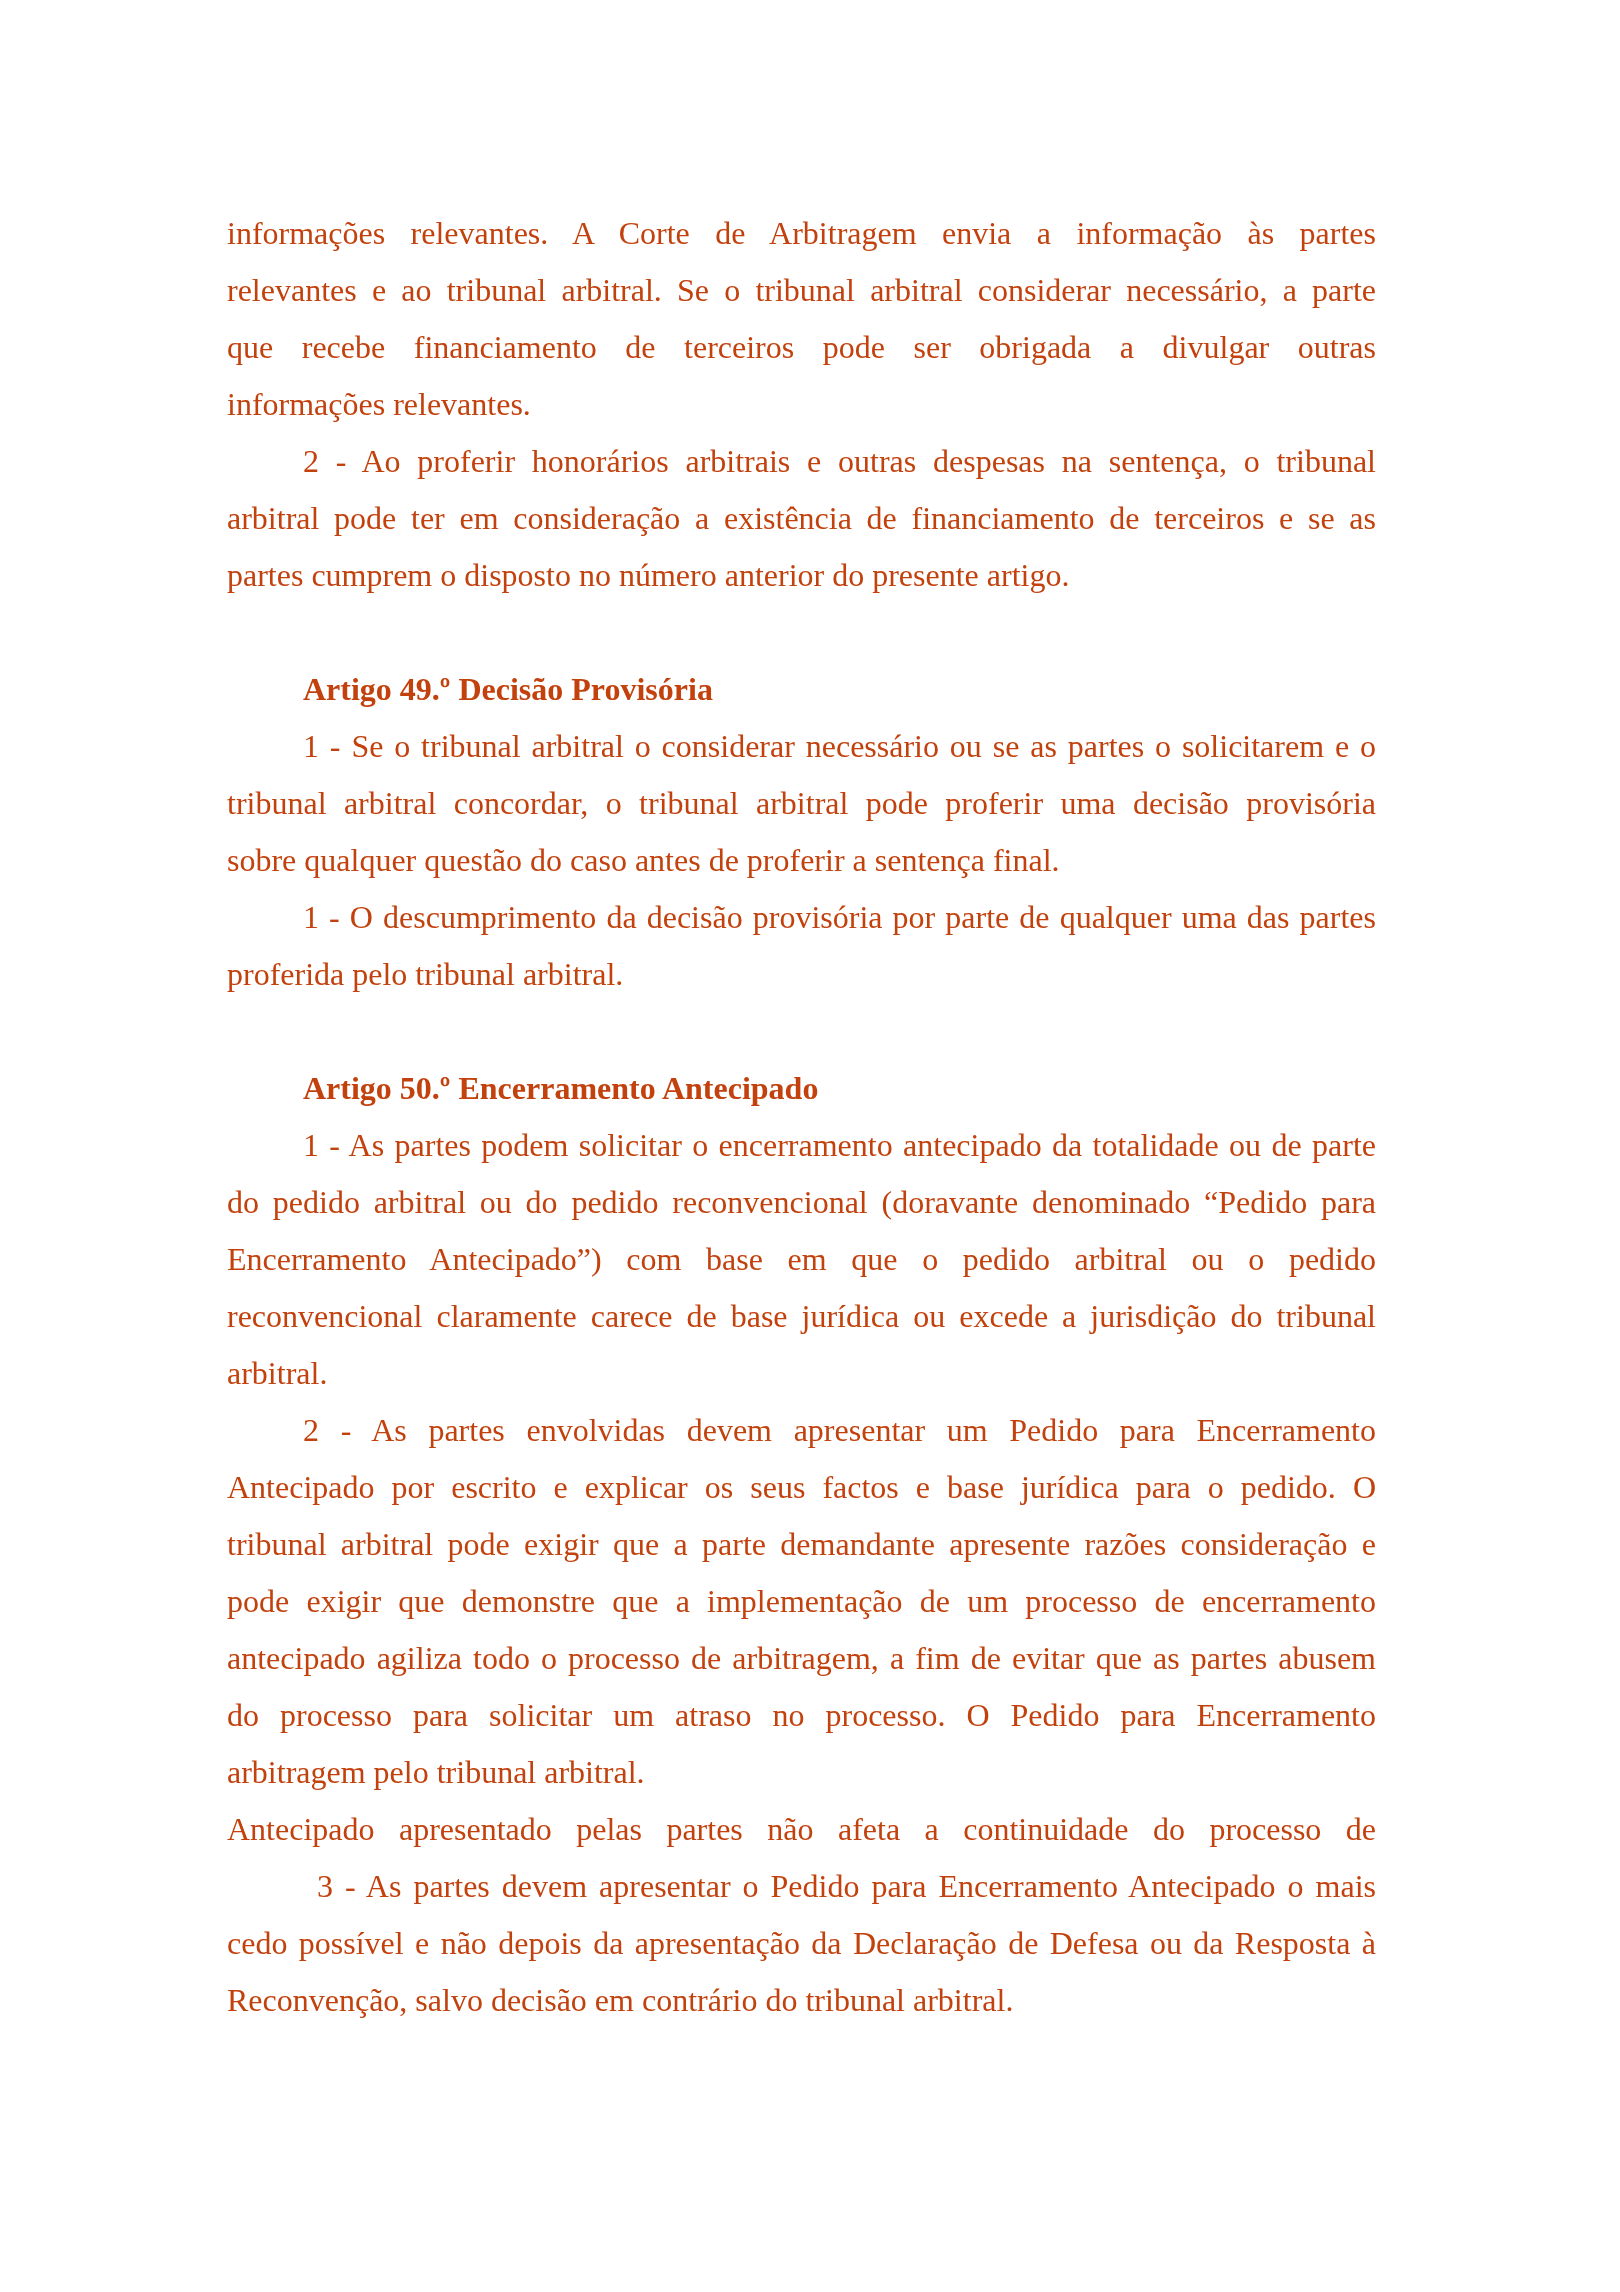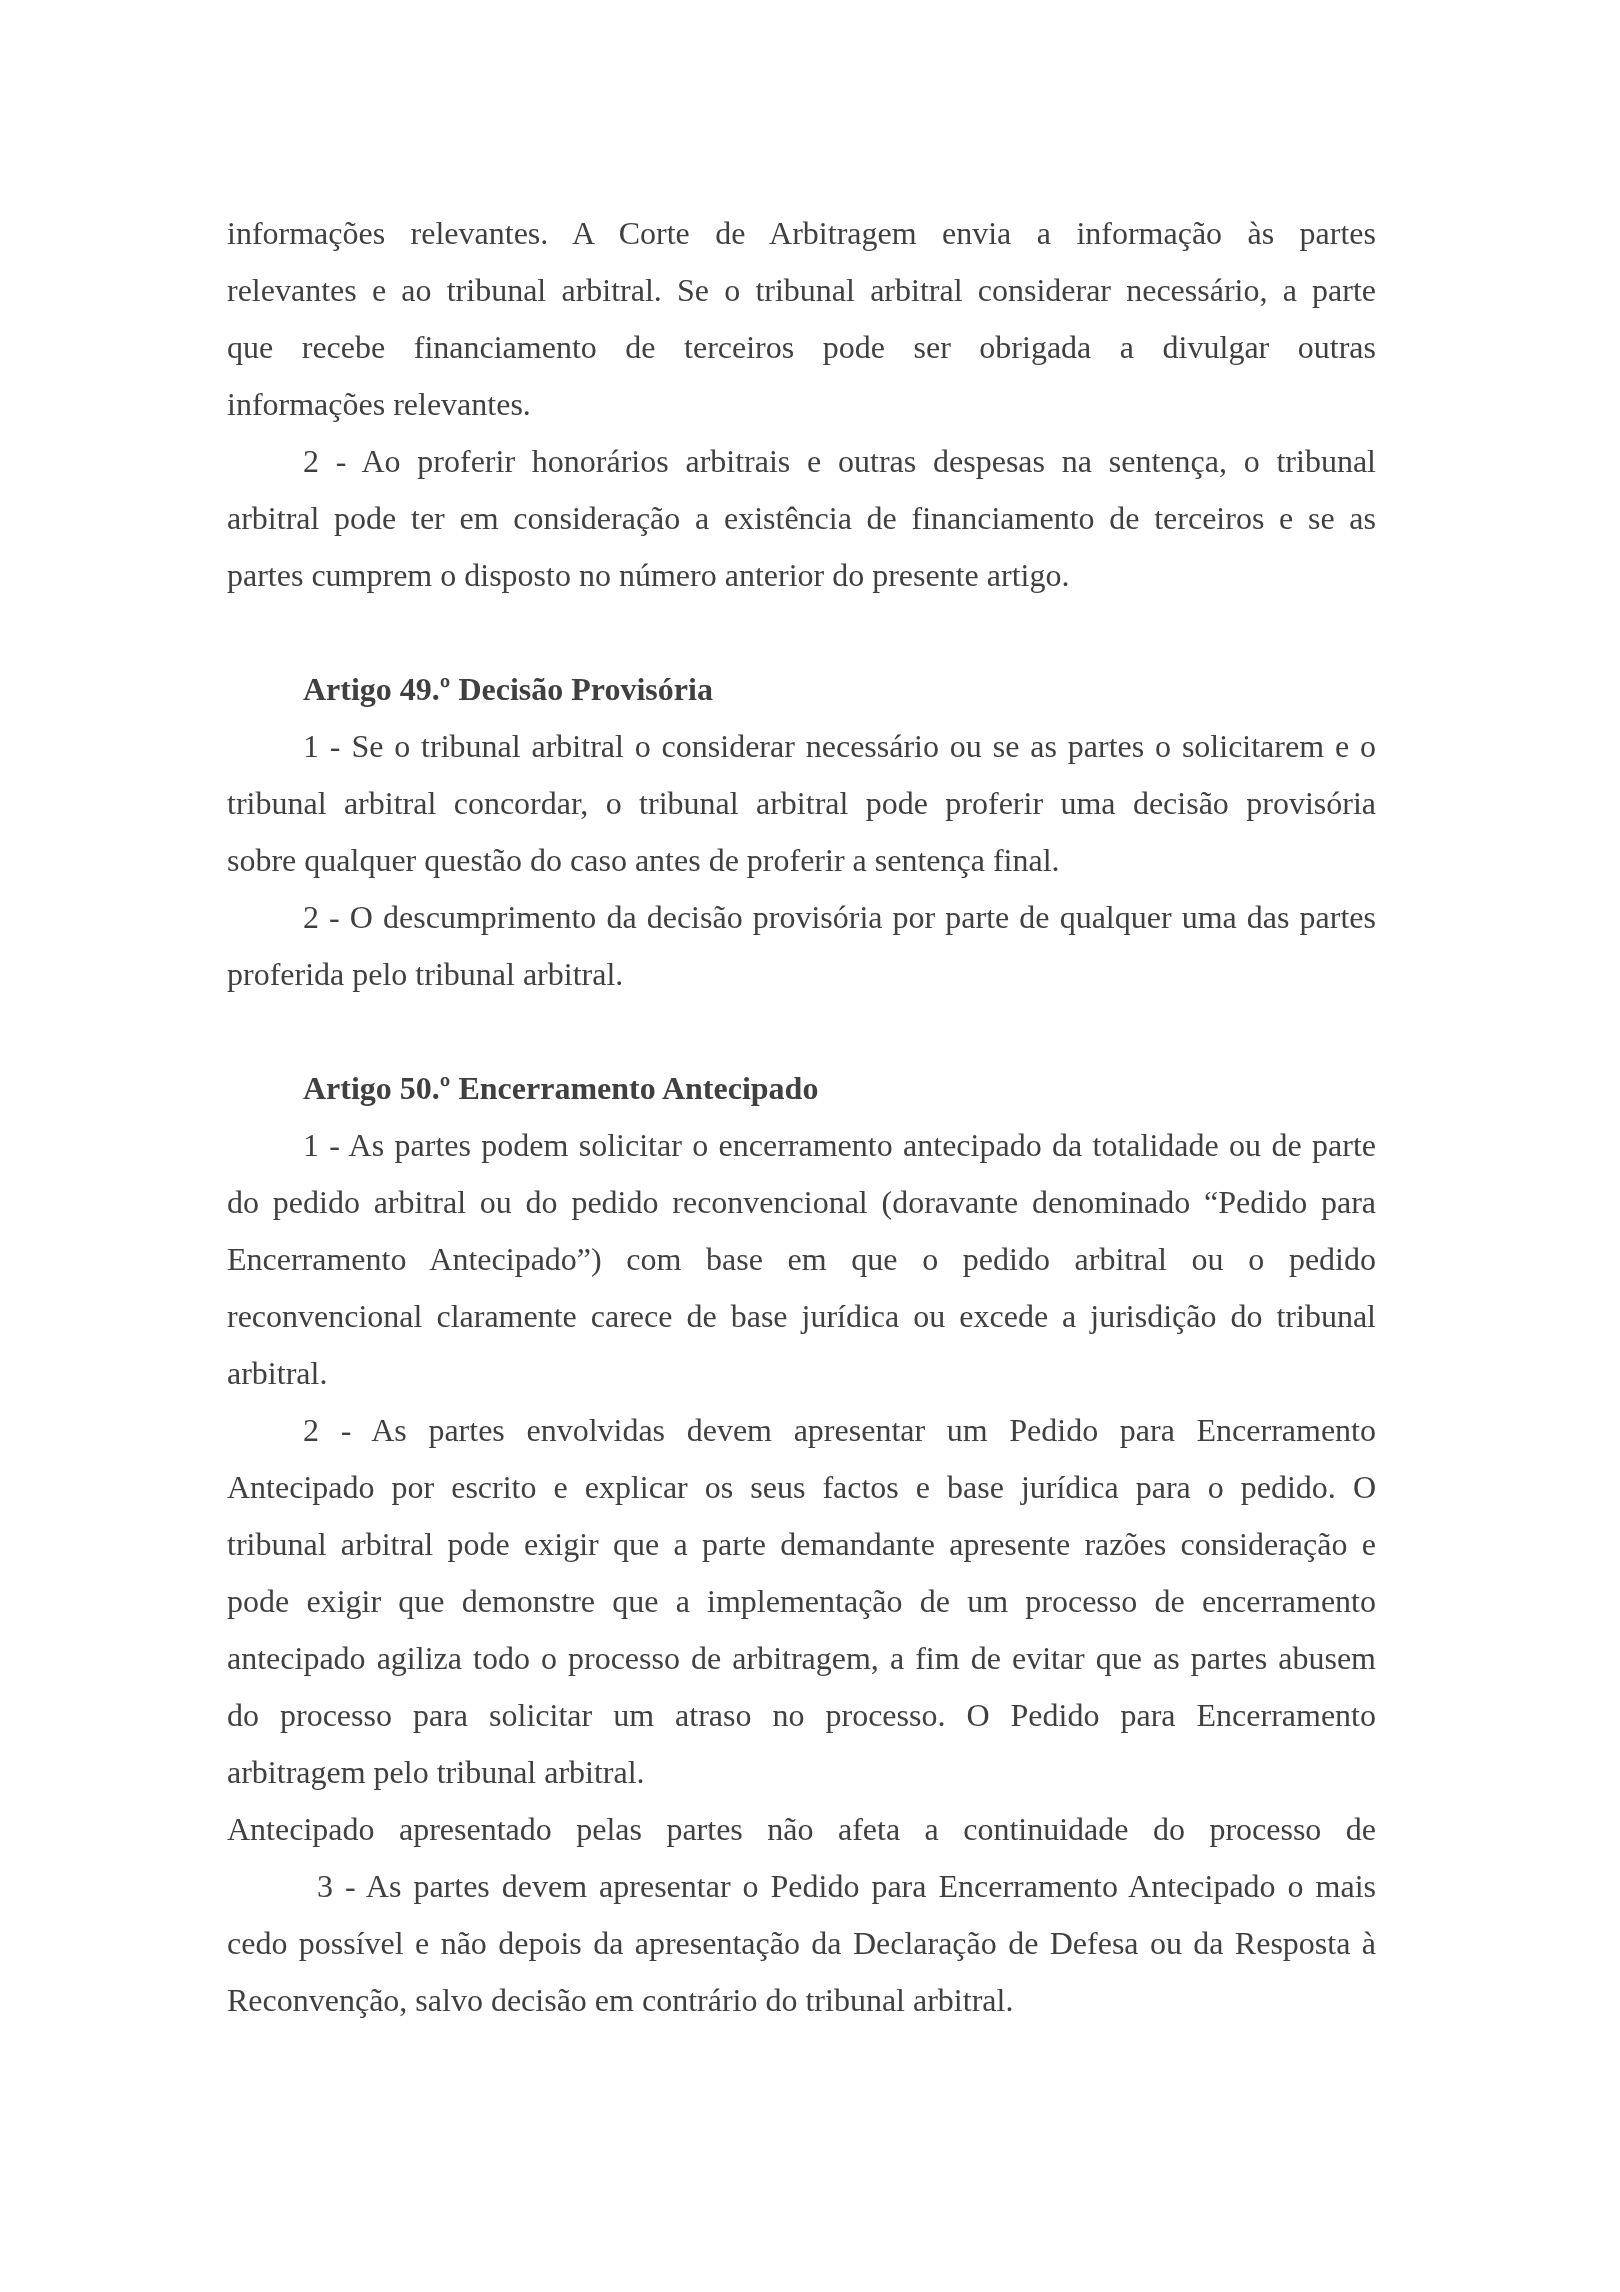--- a/index.html
+++ b/index.html
@@ -6,21 +6,21 @@
     margin: 0;
     padding: 0;
     background: #d8d8d8;
   }
   .page {
     position: relative;
     width: 1620px;
     height: 2293px;
     margin: 0 auto;
     background: #ffffff;
-    color: #404040;
+    color: #c2410c;
     font-family: "Liberation Serif", "DejaVu Serif", serif;
     font-size: 32px;
     overflow: hidden;
   }
   .textblock {
     position: absolute;
     left: 227px;
     top: 205px;
     width: 1149px;
   }
@@ -59,21 +59,21 @@
       <div class="line just">que recebe financiamento de terceiros pode ser obrigada a divulgar outras</div>
       <div class="line">informações relevantes.</div>
       <div class="line just indent-normal">2 - Ao proferir honorários arbitrais e outras despesas na sentença, o tribunal</div>
       <div class="line just">arbitral pode ter em consideração a existência de financiamento de terceiros e se as</div>
       <div class="line">partes cumprem o disposto no número anterior do presente artigo.</div>
       <div class="line spacer"></div>
       <div class="line heading indent-normal">Artigo 49.º Decisão Provisória</div>
       <div class="line just indent-normal">1 - Se o tribunal arbitral o considerar necessário ou se as partes o solicitarem e o</div>
       <div class="line just">tribunal arbitral concordar, o tribunal arbitral pode proferir uma decisão provisória</div>
       <div class="line">sobre qualquer questão do caso antes de proferir a sentença final.</div>
-      <div class="line just indent-normal">2 - O descumprimento da decisão provisória por parte de qualquer uma das partes</div>
+      <div class="line just indent-normal">1 - O descumprimento da decisão provisória por parte de qualquer uma das partes</div>
       <div class="line">proferida pelo tribunal arbitral.</div>
       <div class="line spacer"></div>
       <div class="line heading indent-normal">Artigo 50.º Encerramento Antecipado</div>
       <div class="line just indent-normal">1 - As partes podem solicitar o encerramento antecipado da totalidade ou de parte</div>
       <div class="line just">do pedido arbitral ou do pedido reconvencional (doravante denominado “Pedido para</div>
       <div class="line just">Encerramento Antecipado”) com base em que o pedido arbitral ou o pedido</div>
       <div class="line just">reconvencional claramente carece de base jurídica ou excede a jurisdição do tribunal</div>
       <div class="line">arbitral.</div>
       <div class="line just indent-normal">2 - As partes envolvidas devem apresentar um Pedido para Encerramento</div>
       <div class="line just">Antecipado por escrito e explicar os seus factos e base jurídica para o pedido. O</div>

